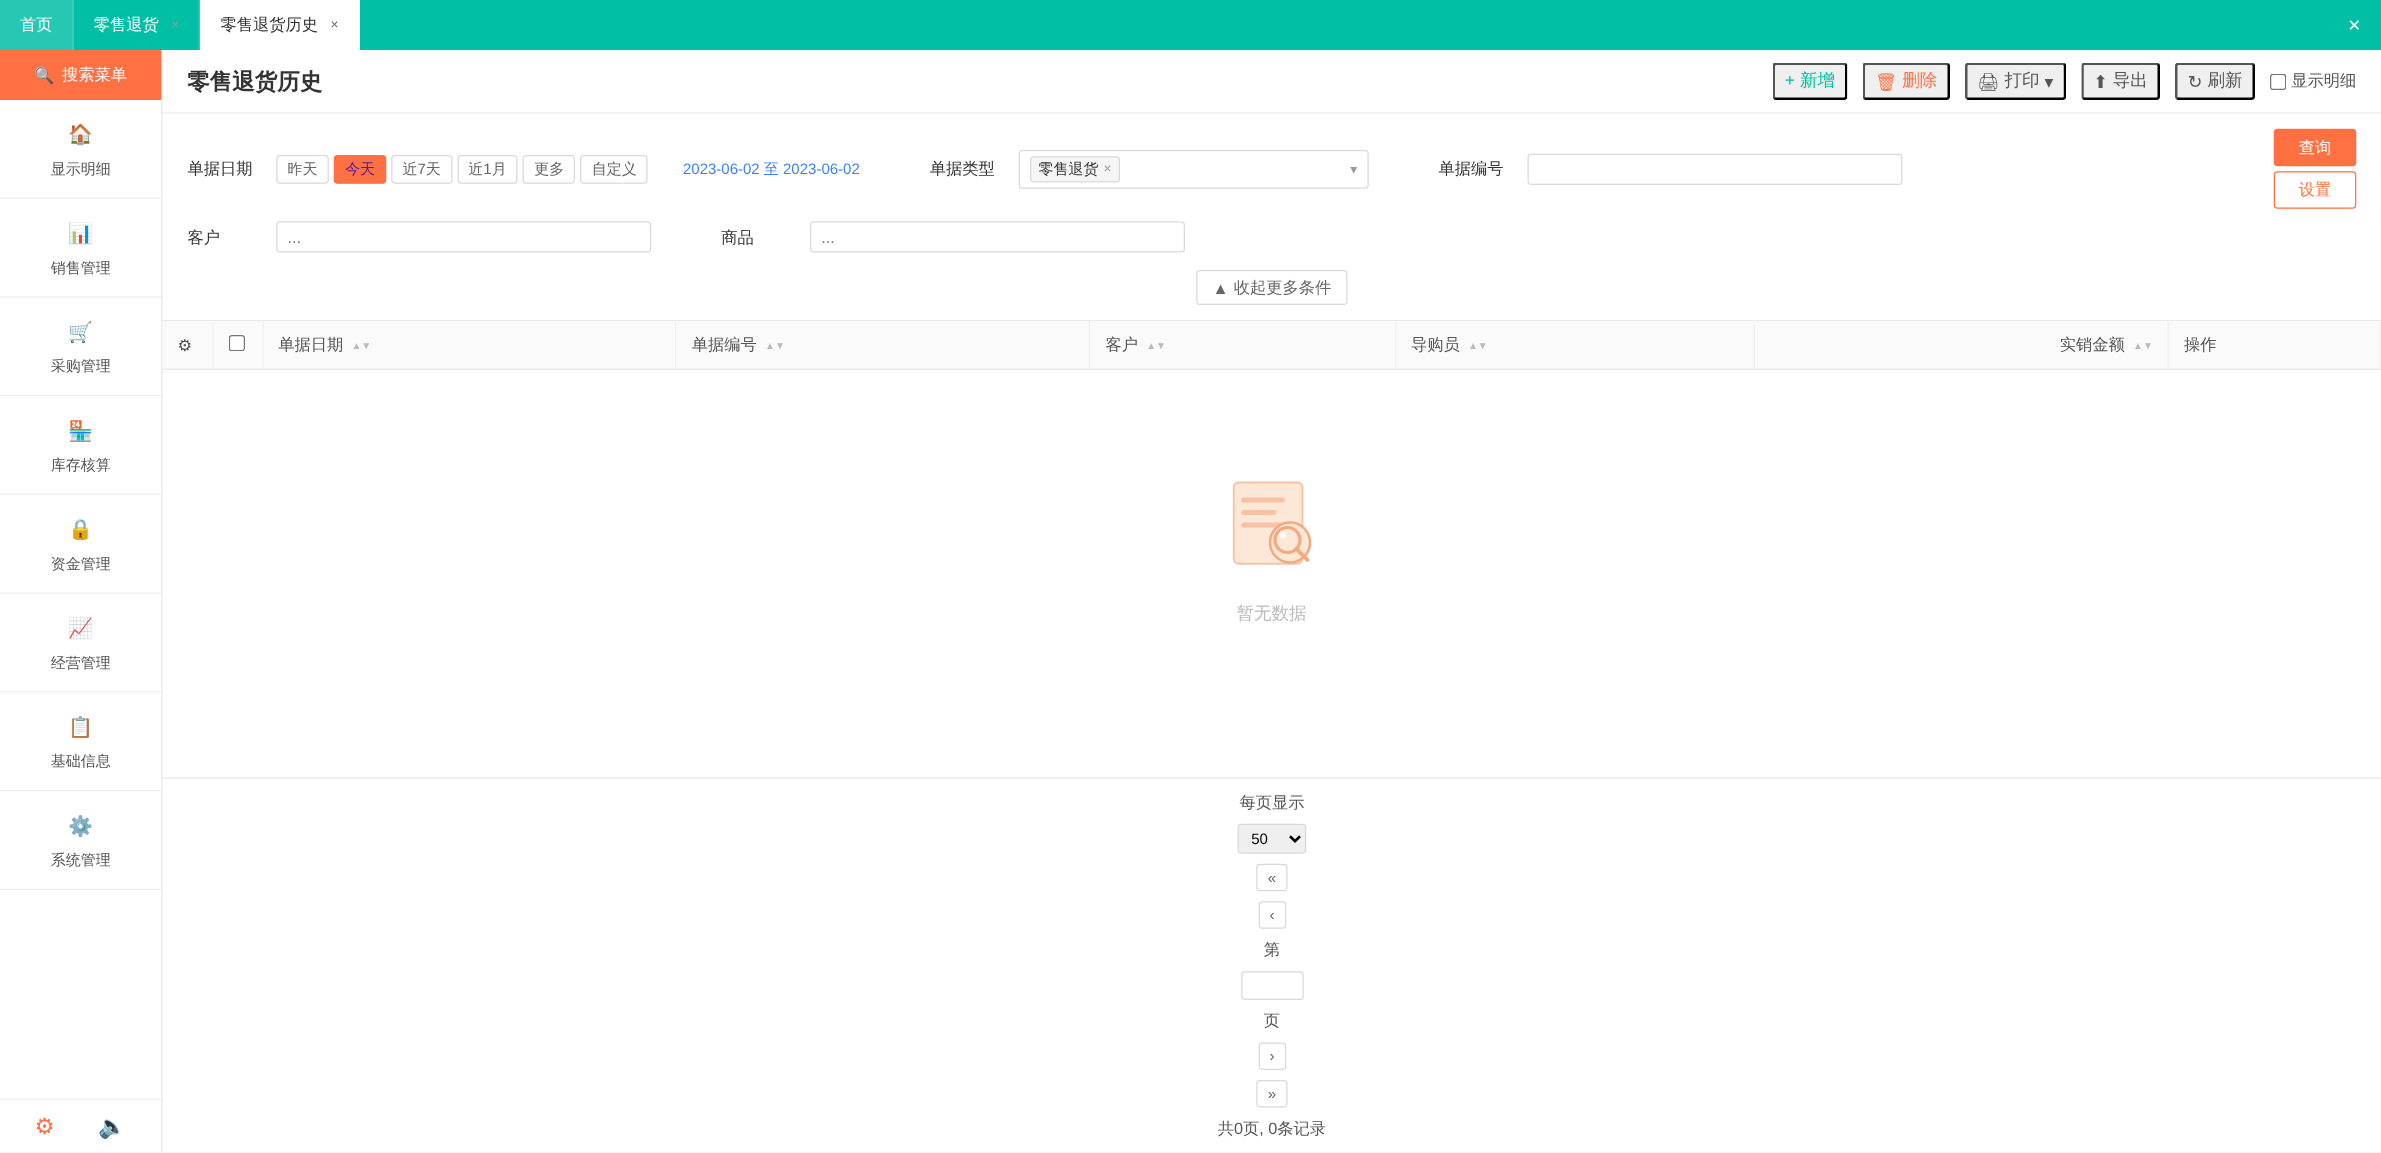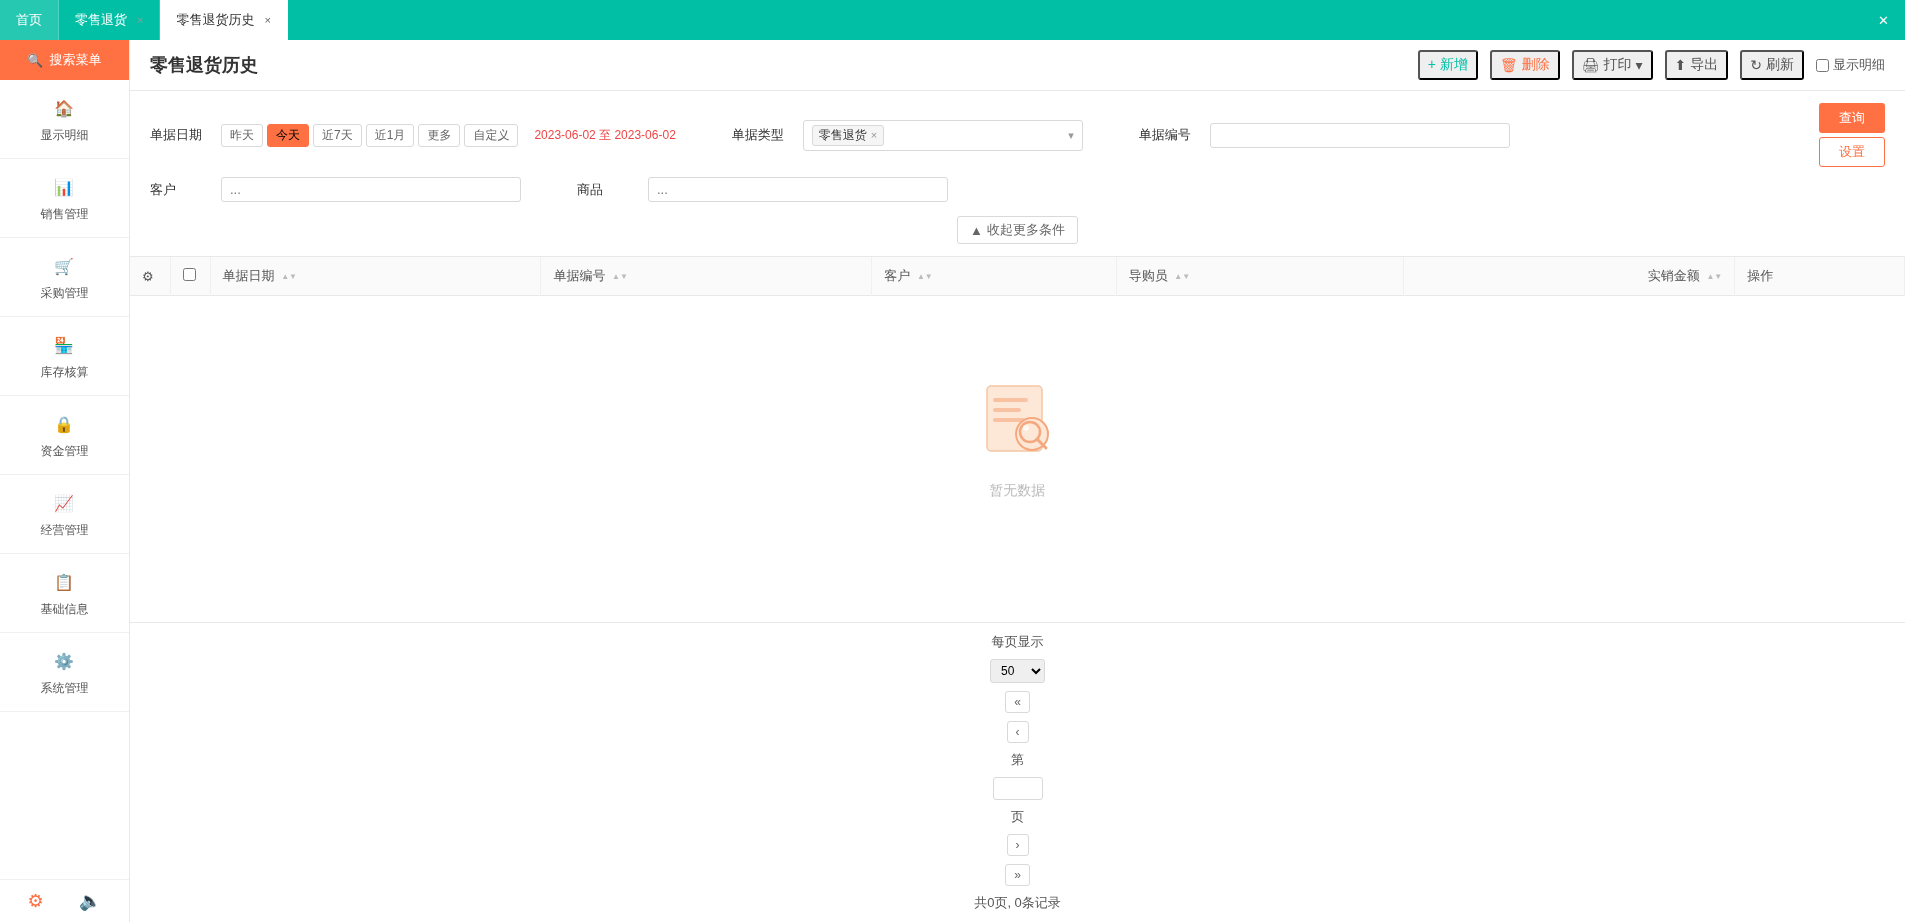--- a/index.html
+++ b/index.html
@@ -206,27 +206,27 @@
       padding: 2px 8px;
       font-size: 12px;
       border: 1px solid #d9d9d9;
       border-radius: 3px;
       cursor: pointer;
       color: #666;
       background: #fff;
     }
     .date-btn.active {
       background: #ff7043;
-      color: #000000;
+      color: #4c1d95;
       border-color: #ff7043;
     }
     .date-range {
       font-size: 12px;
-      color: #ef4444;
-      margin-left: 0;
+      color: #3b82f6;
+      margin-left: 12px;
     }
     .filter-input {
       border: 1px solid #d9d9d9;
       border-radius: 3px;
       padding: 4px 8px;
       font-size: 13px;
       min-width: 200px;
       color: #bbb;
     }
     .filter-select-wrapper {

